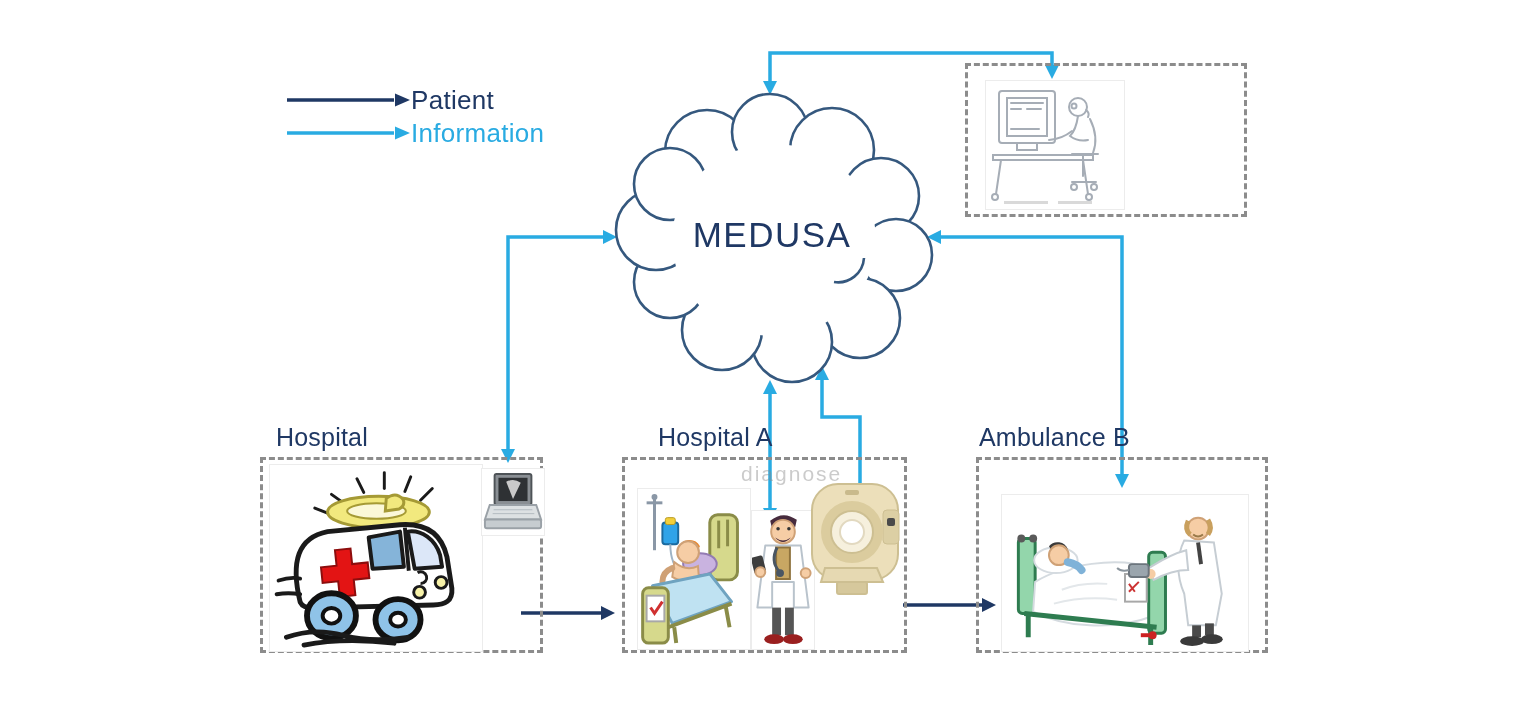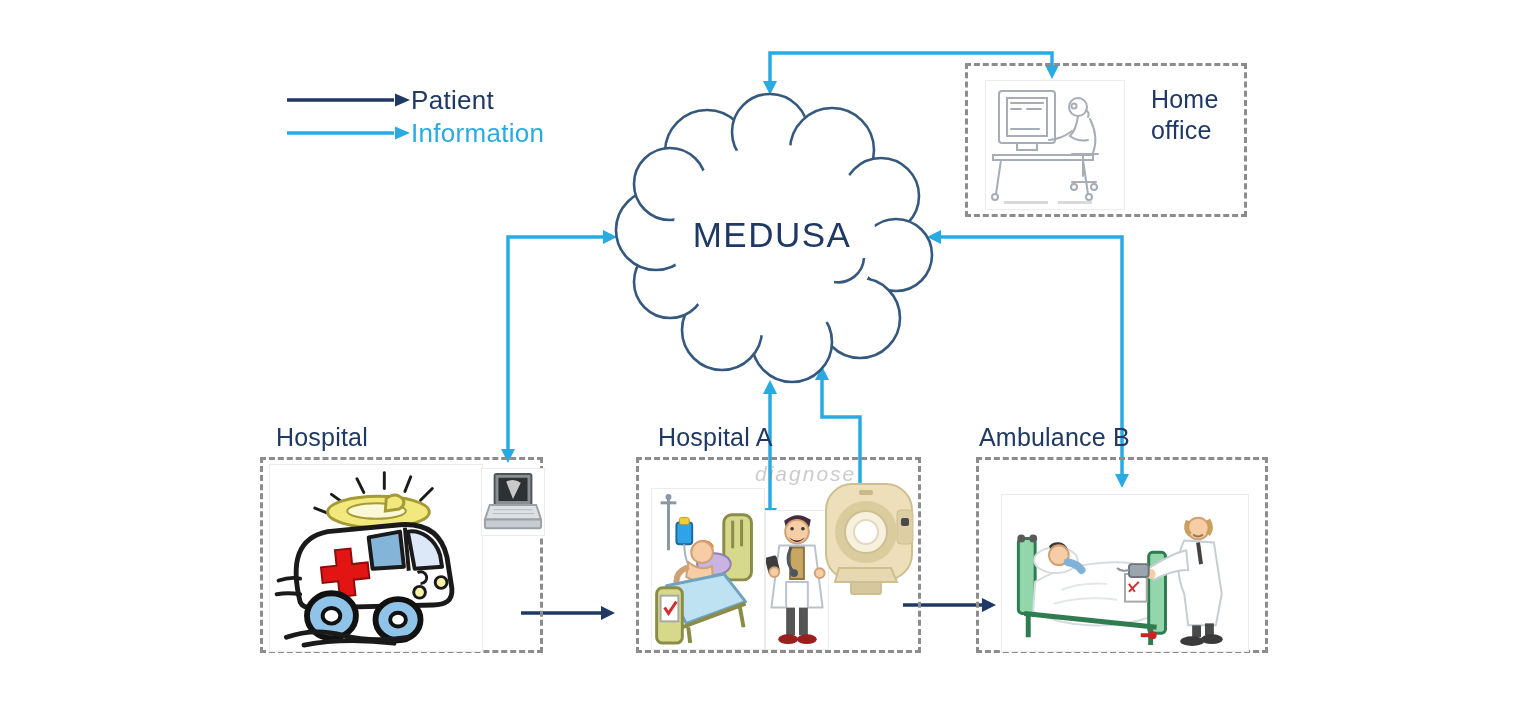--- a/index.html
+++ b/index.html
@@ -6,20 +6,21 @@
     --patient-flow:#1f3864;
     --information-flow:#29abe2;
     --cloud-outline:#35587e;
     --box-border:#8c8c8c;
     --label-text:#1f3864;
   }
   html,body{margin:0;padding:0;background:#ffffff;}
   .stage{
     position:relative;width:1528px;height:706px;background:#ffffff;overflow:hidden;
     font-family:"Liberation Sans",sans-serif;
+    text-align:center;
   }
   .overlay{position:absolute;left:0;top:0;width:1528px;height:706px;pointer-events:none;}
   .overlay .info polyline,.overlay .info line{stroke:var(--information-flow);stroke-width:3.5;fill:none;}
   .overlay .info polygon{fill:var(--information-flow);stroke:none;}
   .overlay .patient polyline,.overlay .patient line{stroke:var(--patient-flow);stroke-width:3.5;fill:none;}
   .overlay .patient polygon{fill:var(--patient-flow);stroke:none;}
   .legend-arrow{position:absolute;left:285px;width:126px;height:16px;}
   .legend-arrow line{stroke-width:3.5;}
   .la-patient line{stroke:var(--patient-flow);} .la-patient polygon{fill:var(--patient-flow);}
   .la-info line{stroke:var(--information-flow);} .la-info polygon{fill:var(--information-flow);}
@@ -128,21 +129,20 @@
         <path d="M92,35 q-2,14 -8,20 q8,6 18,4"></path>
         <path d="M86,50 q-10,8 -23,9"></path>
         <path d="M104,38 q9,18 3,34"></path>
         <path d="M86,73 h26 M97,73 v22 M86,101 h24"></path>
         <circle cx="88" cy="106" r="3"></circle>
           <circle cx="108" cy="106" r="3"></circle>
       </g>
       <rect x="18" y="120" width="44" height="3" fill="#d9d9d9"></rect>
       <rect x="72" y="120" width="34" height="3" fill="#d9d9d9"></rect>
     </svg>
-    <div class="node-label" style="left:183px;top:18px;width:94px;line-height:1.25;">Home office</div>
   </div>
 
   <div class="node-label" style="left:276px;top:423px;">Hospital</div>
   <div class="node-box" style="left:260px;top:457px;width:283px;height:196px;">
     <svg class="clip" style="left:6px;top:4px;" width="212" height="186" viewBox="0 0 215 190">
       <g stroke="#1a1a1a" stroke-width="3" stroke-linecap="round">
         <line x1="62" y1="30" x2="76" y2="40"></line>
           <line x1="88" y1="14" x2="95" y2="28"></line>
         <line x1="116" y1="8" x2="116" y2="24"></line>
           <line x1="143" y1="12" x2="137" y2="27"></line>
@@ -172,21 +172,21 @@
       <rect x="17" y="9" width="30" height="24" fill="#2e3134"></rect>
       <path d="M32,31 L25,13 A15,15 0 0 1 40,14 Z" fill="#c9c9c9"></path>
       <path d="M8,37 L56,37 L61,52 L3,52 Z" fill="#dde1e3" stroke="#9aa1a7" stroke-width="2"></path>
       <line x1="12" y1="42" x2="52" y2="42" stroke="#b3bac0"></line>
       <line x1="11" y1="46" x2="54" y2="46" stroke="#b3bac0"></line>
       <rect x="3" y="52" width="58" height="9" rx="2" fill="#c6ccd0" stroke="#9aa1a7" stroke-width="2"></rect>
     </svg>
   </div>
 
   <div class="node-label" style="left:626px;top:423px;margin-left:32px;">Hospital A</div>
-  <div class="node-box" style="left:636px;top:457px;width:285px;height:196px;font-style:italic;">
+  <div class="node-box" style="left:622px;top:457px;width:285px;height:196px;">
     <div class="watermark" style="left:116px;top:2px;">diagnose</div>
     <svg class="clip" style="left:12px;top:28px;" width="112" height="160" viewBox="0 0 112 162">
       <line x1="16" y1="10" x2="16" y2="62" stroke="#8a97a6" stroke-width="3"></line>
       <path d="M8,14 h16" stroke="#8a97a6" stroke-width="3"></path>
       <circle cx="16" cy="8" r="3" fill="#8a97a6"></circle>
       <rect x="24" y="34" width="16" height="22" rx="3" fill="#2fa3e8" stroke="#1b6ba0" stroke-width="2"></rect>
       <rect x="27" y="29" width="10" height="7" rx="2" fill="#f2cf3a" stroke="#b89a1e"></rect>
       <path d="M32,56 C 32,78 42,84 46,94" fill="none" stroke="#9fb4c6" stroke-width="2"></path>
       <rect x="72" y="26" width="28" height="66" rx="8" fill="#d6d98c" stroke="#8a8c48" stroke-width="3"></rect>
       <line x1="81" y1="32" x2="81" y2="60" stroke="#8a8c48" stroke-width="3"></line>

